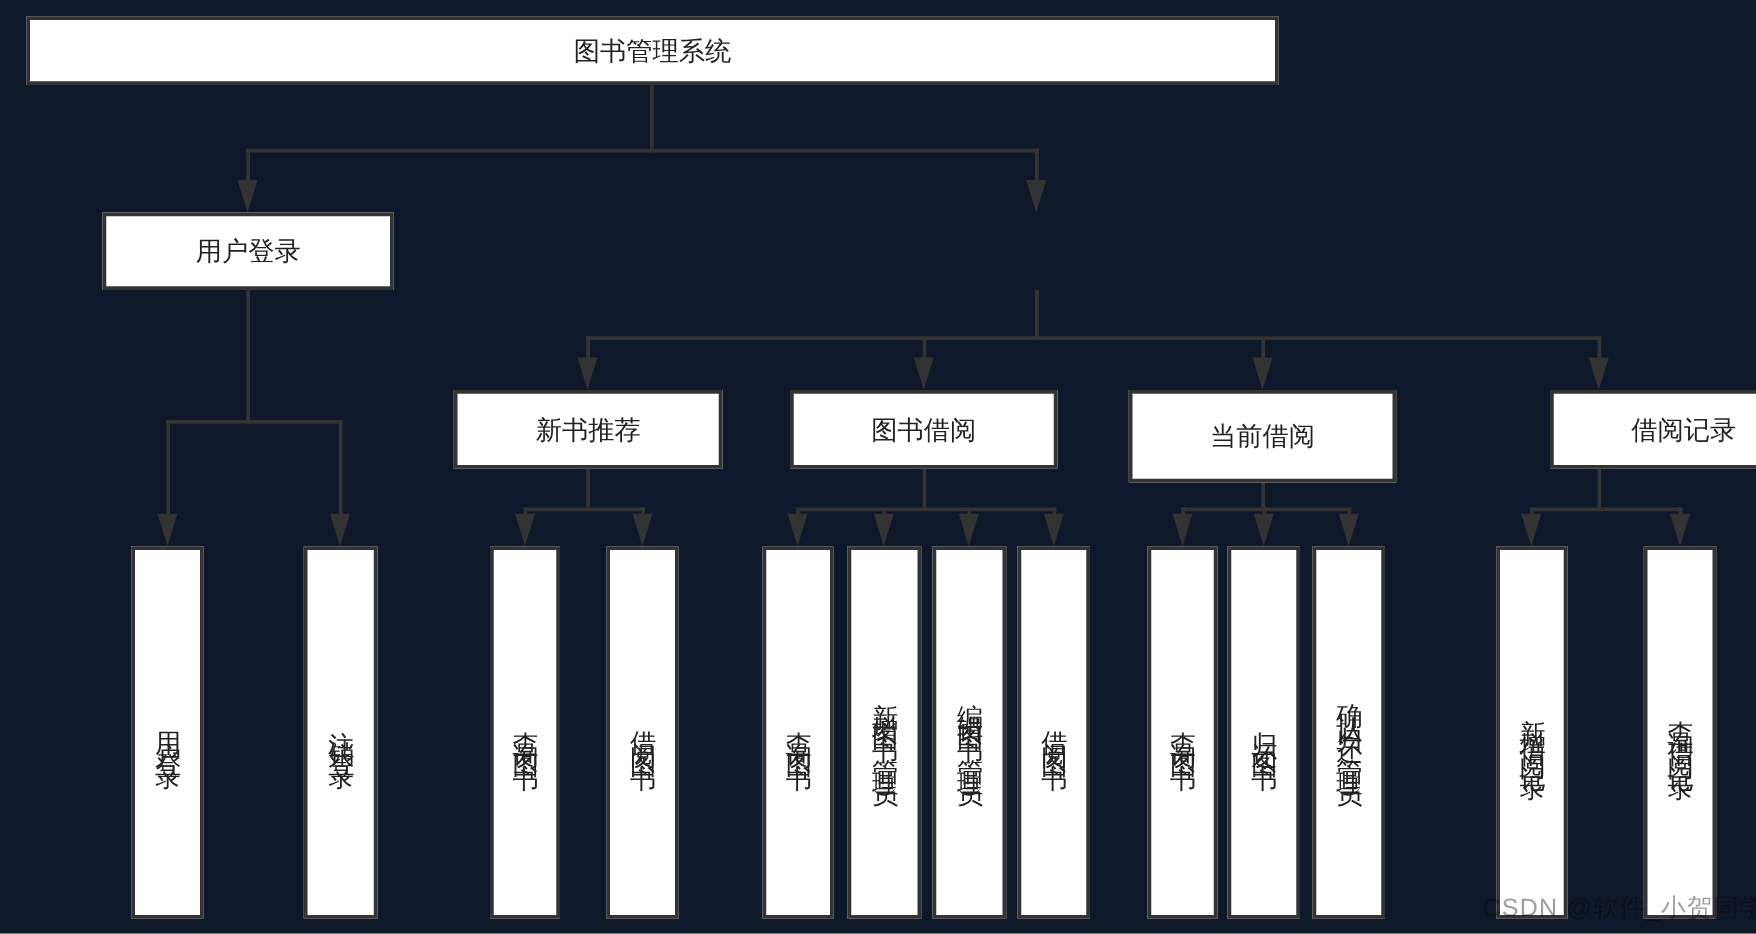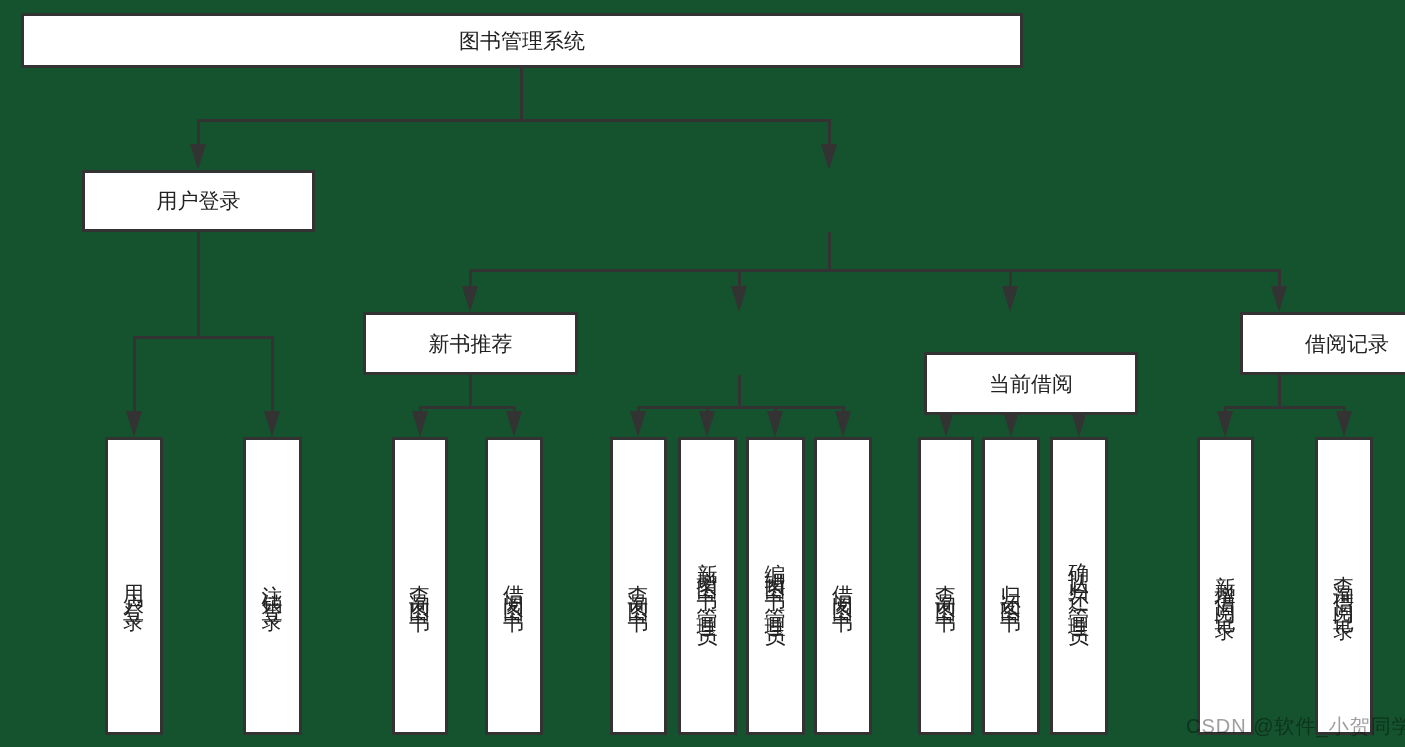--- a/index.html
+++ b/index.html
@@ -1,17 +1,17 @@
 <!DOCTYPE html>
 <html><head>
 <meta charset="utf-8">
 <style>
   html,body{margin:0;padding:0;background:#ffffff;}
   #stage{
-    position:relative;width:1405px;height:747px;background:#14532d;overflow:hidden;
+    position:relative;width:1405px;height:747px;background:#0f172a;overflow:hidden;
     font-family:"Liberation Sans","DejaVu Sans",sans-serif;color:#222222;
   }
   .box{
     position:absolute;box-sizing:border-box;background:#ffffff;
     border:3px solid #333333;display:flex;align-items:center;justify-content:center;
     font-size:21px;color:#222222;white-space:nowrap;z-index:2;
   }
   .leaf{
     writing-mode:vertical-rl;text-orientation:mixed;letter-spacing:9px;
     line-height:1;padding:6px 0;
@@ -33,22 +33,23 @@
 
 <div id="stage">
 
   <div class="box" style="left:21px;top:13px;width:1002px;height:55px;">图书管理系统</div>
 
   <div class="box" style="left:82px;top:170px;width:233px;height:62px;">用户登录</div>
 
 
   <div class="box" style="left:363px;top:312px;width:215px;height:63px;">新书推荐</div>
 
+  <div class="box" style="left:632px;top:312px;width:214px;height:63px;">图书借阅</div>
 
-  <div class="box" style="left:924px;top:312px;width:214px;height:63px;margin-top:40px;">当前借阅</div>
+  <div class="box" style="left:903px;top:312px;width:214px;height:74px;">当前借阅</div>
 
   <div class="box" style="left:1240px;top:312px;width:214px;height:63px;">借阅记录</div>
 
   <div class="box leaf" style="left:105px;top:437px;width:58px;height:298px;">用户登录</div>
 
   <div class="box leaf" style="left:243px;top:437px;width:59px;height:298px;">注销登录</div>
 
   <div class="box leaf" style="left:392px;top:437px;width:56px;height:298px;">查询图书</div>
 
   <div class="box leaf" style="left:485px;top:437px;width:58px;height:298px;">借阅图书</div>

